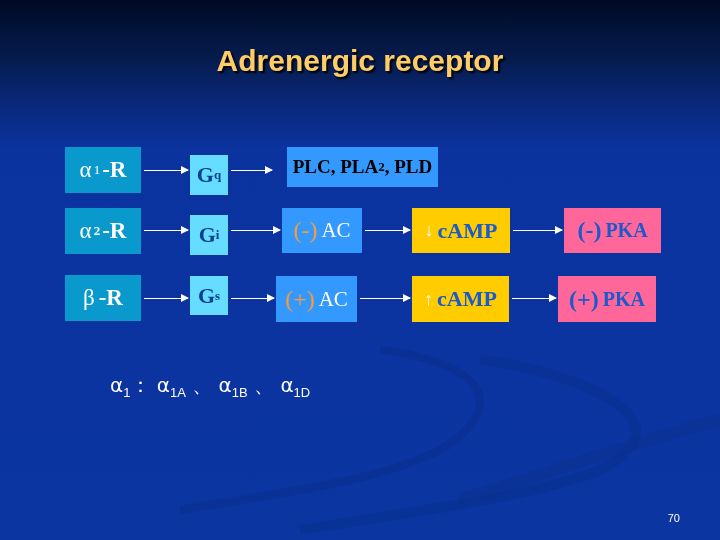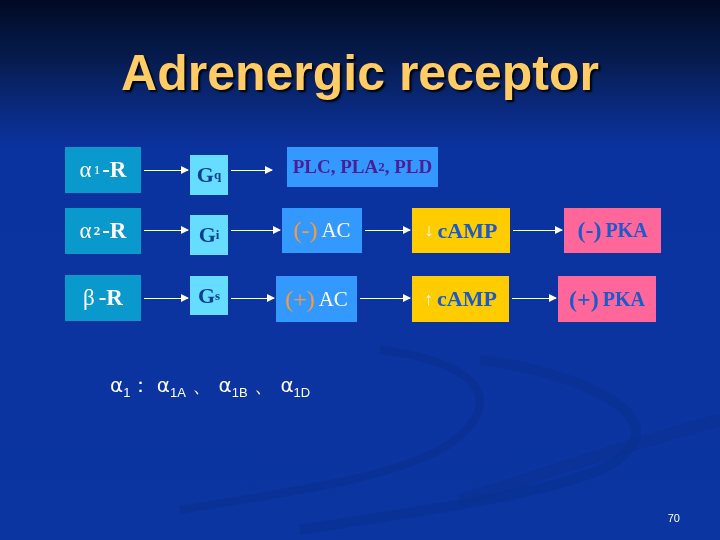--- a/index.html
+++ b/index.html
@@ -4,32 +4,32 @@
 <style>
   html, body { margin: 0; padding: 0; }
   body {
     width: 720px; height: 540px; overflow: hidden; position: relative;
     background: linear-gradient(to bottom, #010a24 0px, #061c4f 60px, #0a2a80 110px, #0b33a0 150px, #0b35a0 540px);
     font-family: "Liberation Sans", sans-serif;
   }
   .deco { position: absolute; left: 0; top: 0; width: 720px; height: 540px; pointer-events: none; }
   .title {
     position: absolute; left: 0; width: 720px; top: 44px; text-align: center;
-    font-family: "Liberation Sans", sans-serif; font-weight: bold; font-size: 50px;
+    font-family: "Liberation Sans", sans-serif; font-weight: bold; font-size: 30px;
     color: #ffcc66; text-shadow: 2px 2px 2px #000;
     letter-spacing: 0px;
   }
   .box {
     position: absolute; box-sizing: border-box;
     display: flex; align-items: center; justify-content: center;
     font-family: "Liberation Serif", serif; white-space: nowrap;
   }
   .rec { background: #0a99cc; color: #ffffff; font-size: 23px; }
   .gp { background: #66ddff; color: #0b3f8e; font-size: 22px; font-weight: bold; }
-  .eff { background: #3399ff; color: #4c1d95; font-size: 19px; font-weight: bold; }
+  .eff { background: #3399ff; color: #000000; font-size: 19px; font-weight: bold; }
   .ac { background: #3399ff; color: #ffffff; font-size: 21px; font-weight: bold; }
   .camp { background: #ffcc00; color: #1a5acc; font-size: 22px; font-weight: bold; }
   .pka { background: #ff6699; color: #1a5acc; font-size: 20px; font-weight: bold; }
   .orange { color: #ff9933; font-weight: normal; margin-right: 3px; font-size: 22px; }
   .sign { font-size: 24px; margin-right: 4px; }
   .arrowv { color: #ffffff; font-weight: normal; font-size: 18px; margin-right: 4px; }
   sub.s { font-size: 13px; vertical-align: -4px; }
   .arrow { position: absolute; height: 1px; background: #ffffff; }
   .arrow::after {
     content: ""; position: absolute; right: -1px; top: -4px;

